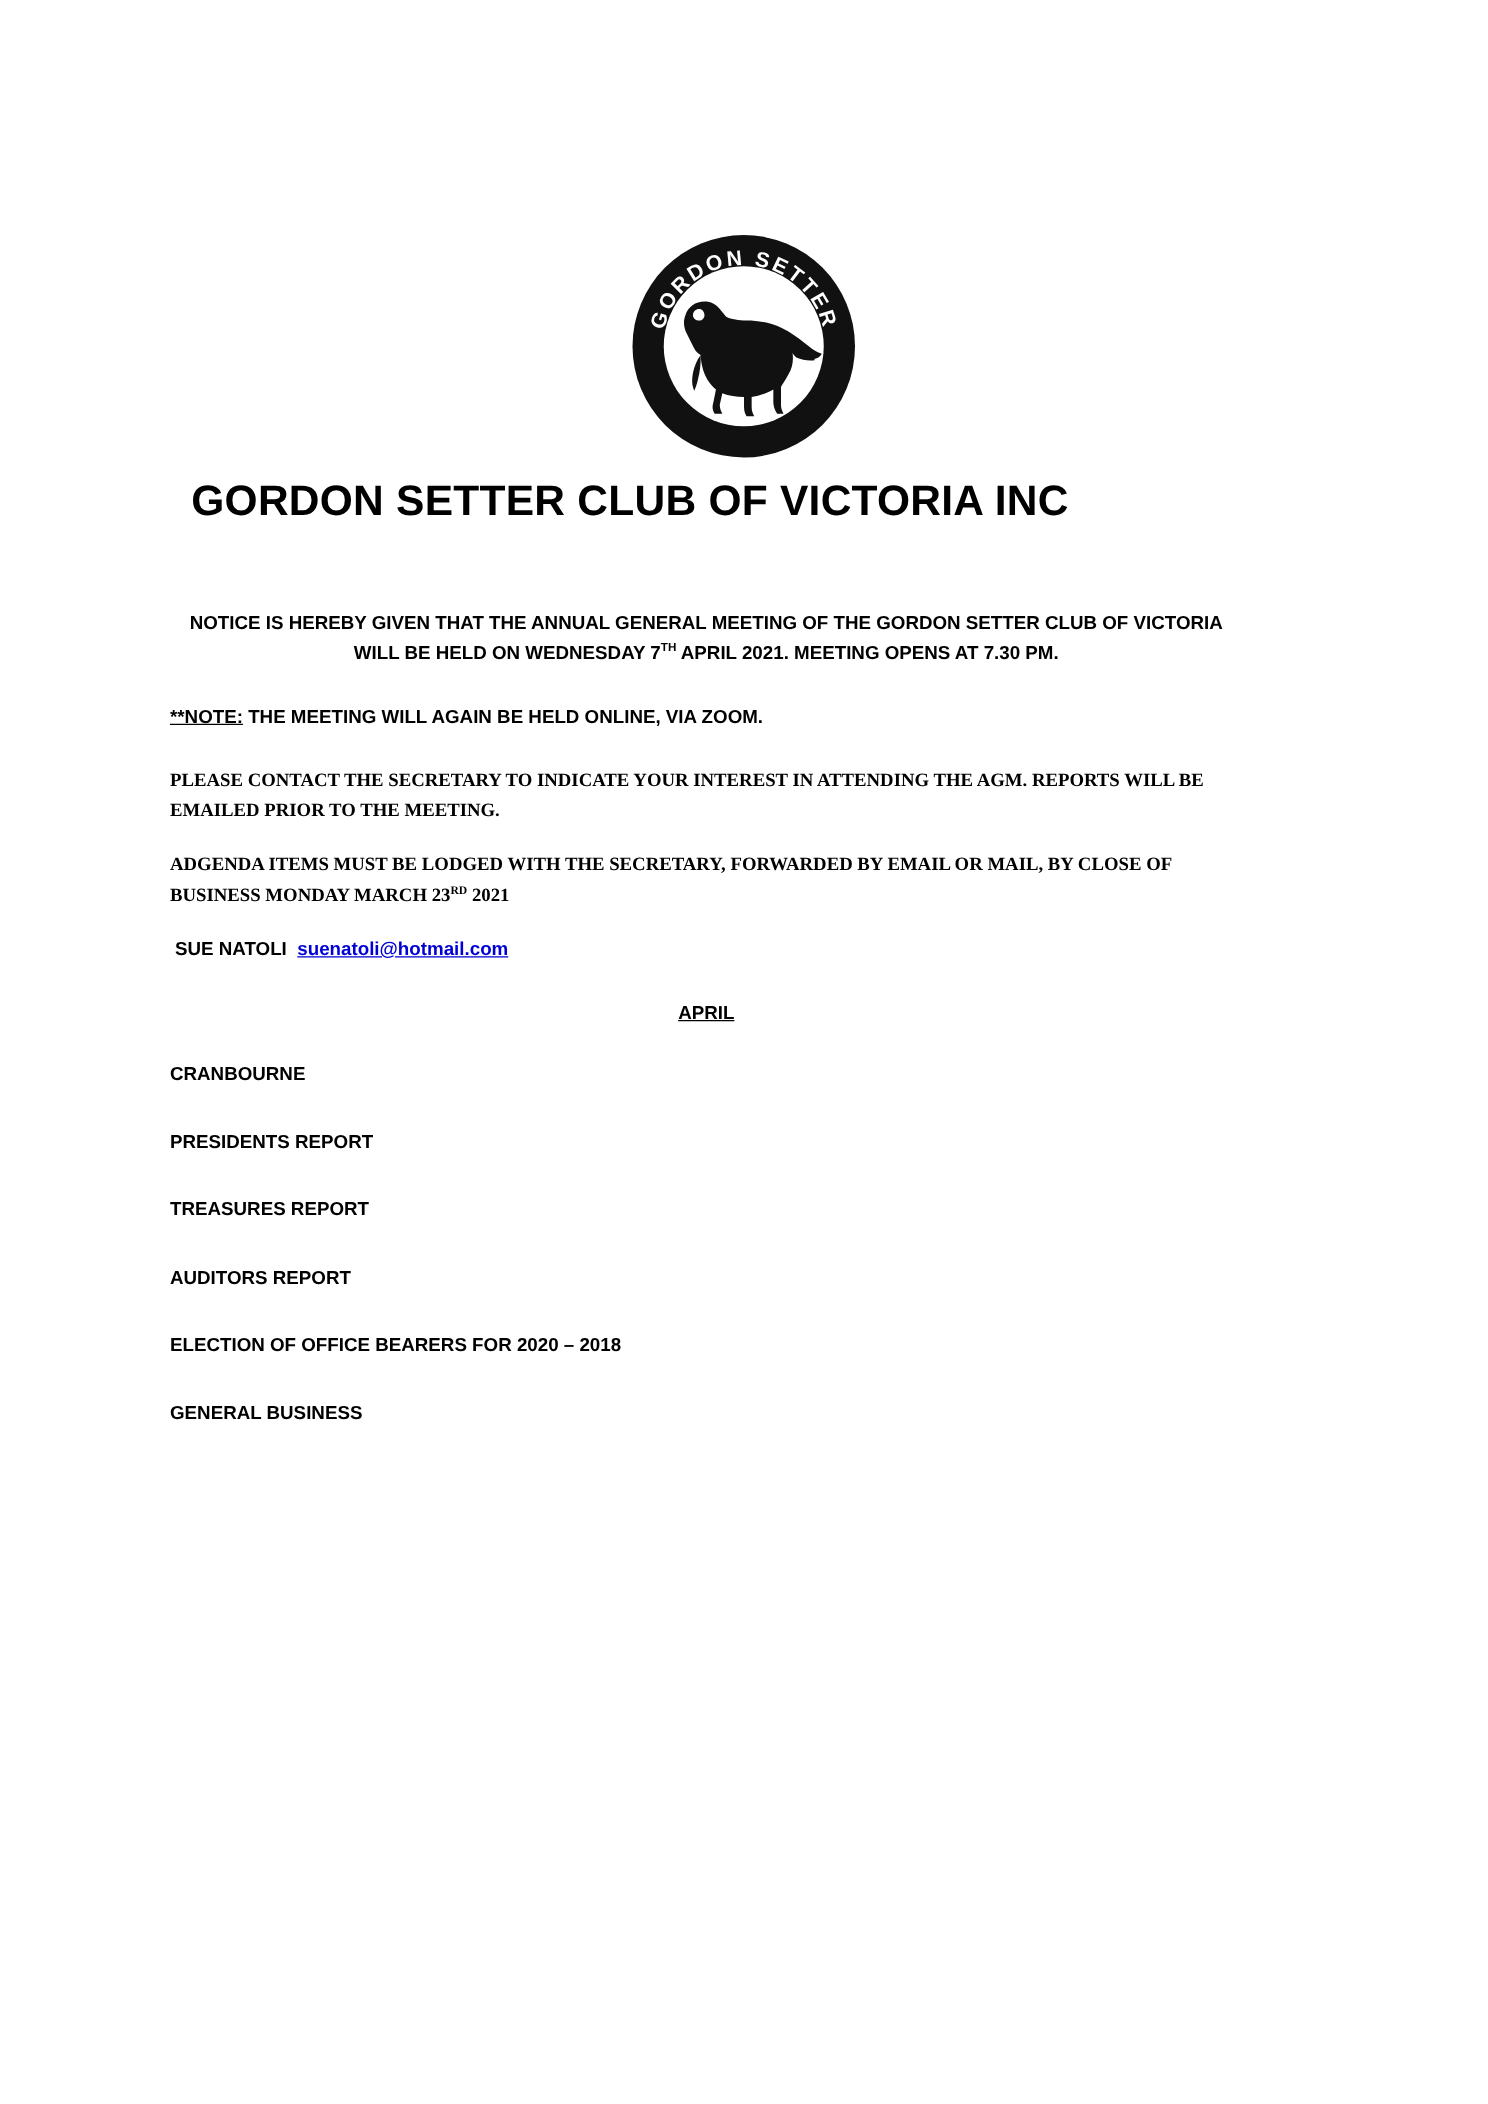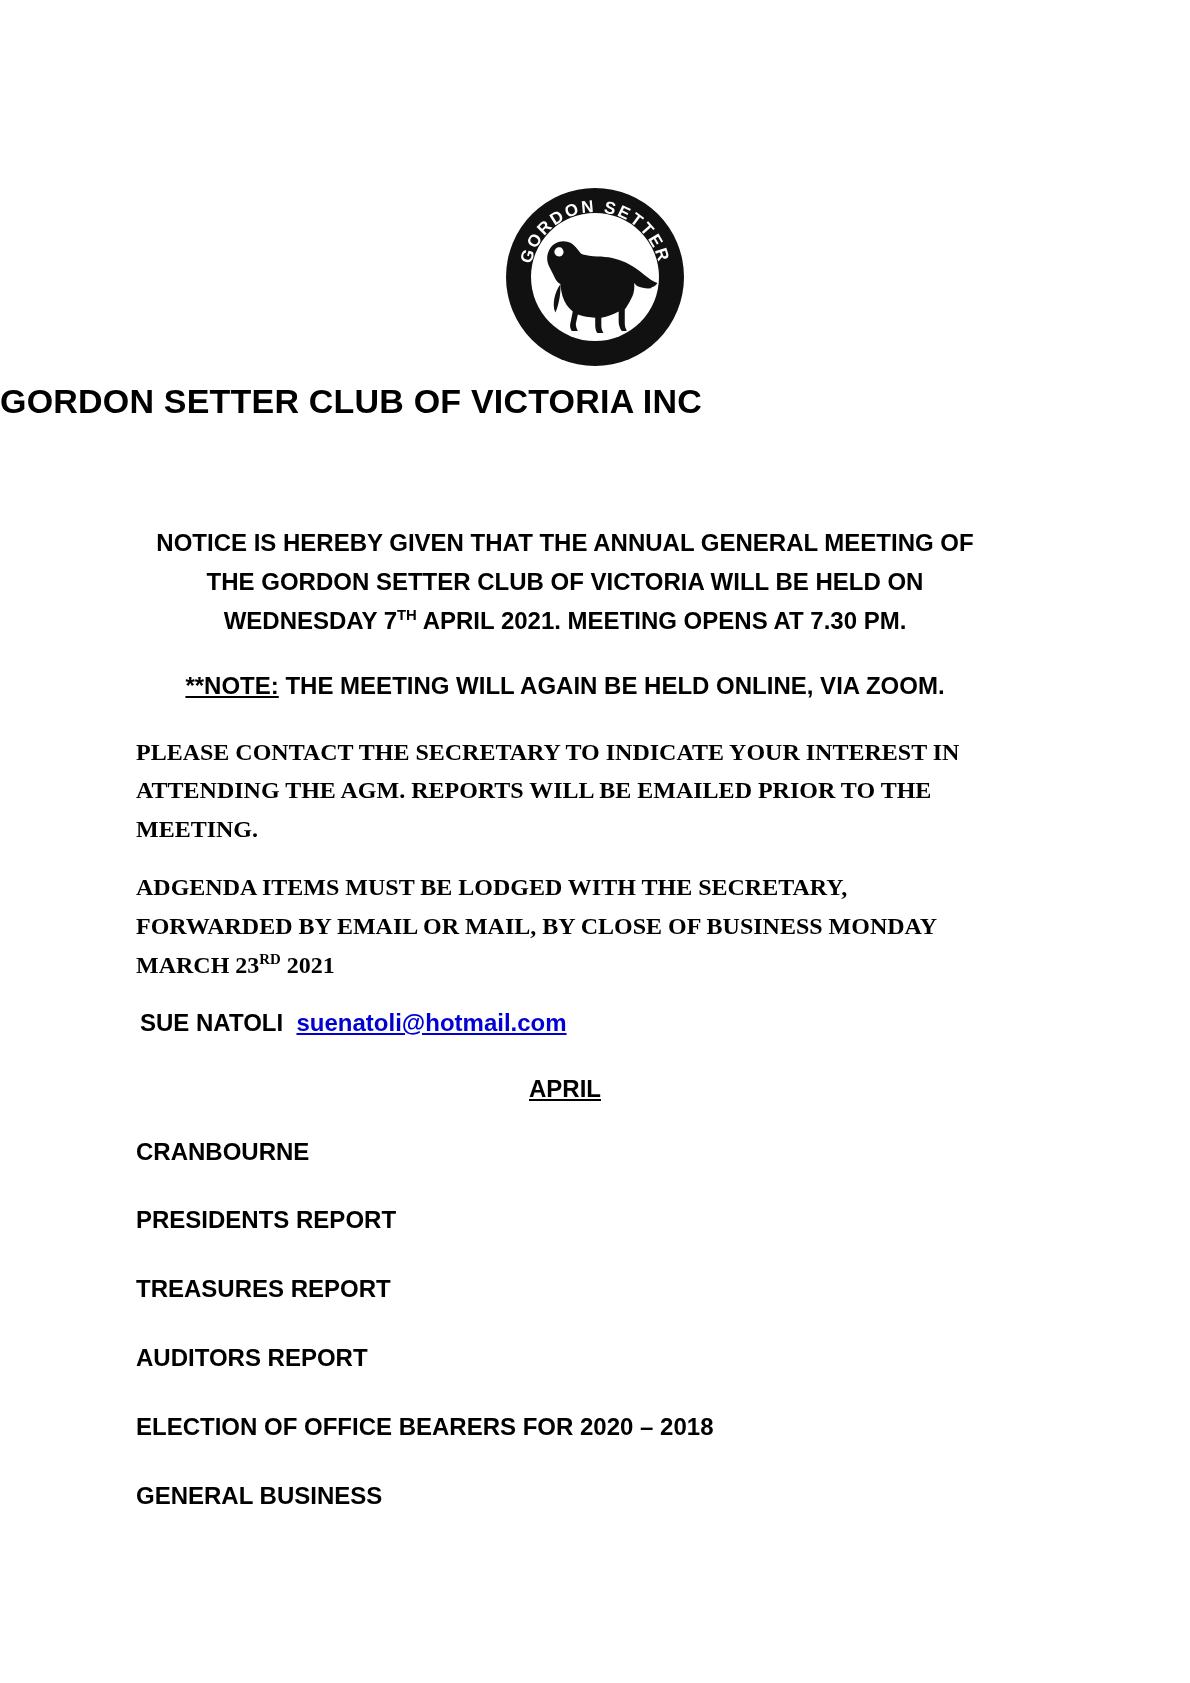--- a/index.html
+++ b/index.html
@@ -37,34 +37,34 @@
     height: 182px;
   }
   .logo svg { display: block; }
 
   
   .doc-title {
     position: absolute;
     left: 0;
     top: 382px;
     width: 1008px;
-    text-align: left;
+    text-align: center;
     font-size: 34px;
     font-weight: bold;
     letter-spacing: 0.2px;
     line-height: 1.15;
   }
 
   
   .body-block {
     position: absolute;
     left: 136px;
-    top: 500px;
+    top: 472px;
     width: 858px;
-    font-size: 24px;
+    font-size: 15px;
     font-weight: bold;
     line-height: 1.62;
   }
   .para {
     margin: 0 0 19px 0;
     font-family: Liberation Serif, serif;
   }
   .notice-para {
     text-align: center;
     margin-bottom: 26px;
@@ -156,21 +156,21 @@
   <div class="doc-title">GORDON SETTER CLUB OF VICTORIA INC</div>
 
   <div class="body-block">
 
     <p class="notice-para">
       <span>NOTICE IS HEREBY GIVEN THAT THE ANNUAL GENERAL MEETING OF THE</span>
       <span>GORDON SETTER CLUB OF VICTORIA WILL BE HELD ON WEDNESDAY 7</span><sup>TH</sup><span> APRIL</span>
       <span>2021. MEETING OPENS AT 7.30 PM.</span>
     </p>
 
-    <p class="note-para" style="text-align:center;">
+    <p class="note-para" style="">
       <span class="u">**NOTE:</span><span> THE MEETING WILL AGAIN BE HELD ONLINE, VIA ZOOM.</span>
     </p>
 
     <p class="para">PLEASE CONTACT THE SECRETARY TO INDICATE YOUR INTEREST IN ATTENDING THE AGM. REPORTS WILL BE EMAILED PRIOR TO THE MEETING.</p>
 
     <p class="para">
       <span>ADGENDA ITEMS MUST BE LODGED WITH THE SECRETARY, FORWARDED BY EMAIL OR MAIL, BY CLOSE OF BUSINESS MONDAY MARCH 23</span><sup>RD</sup><span>  2021</span>
     </p>
 
     <div class="contact-block">

